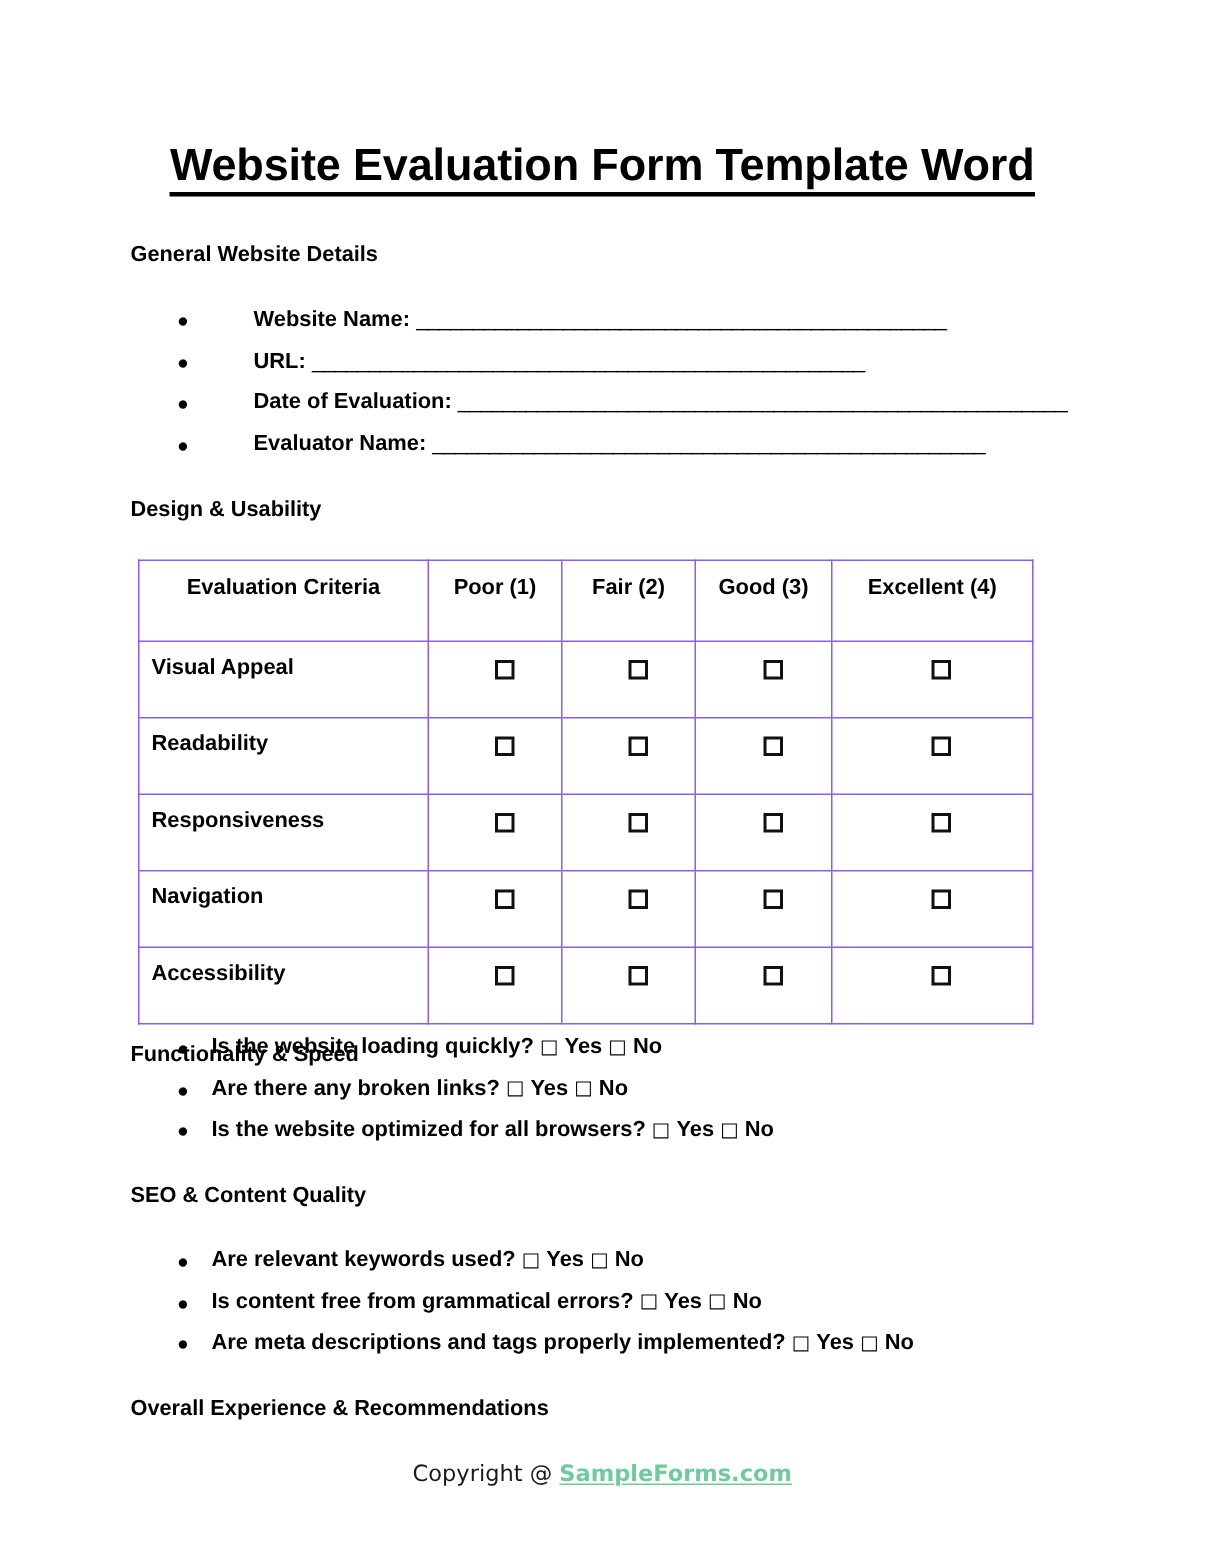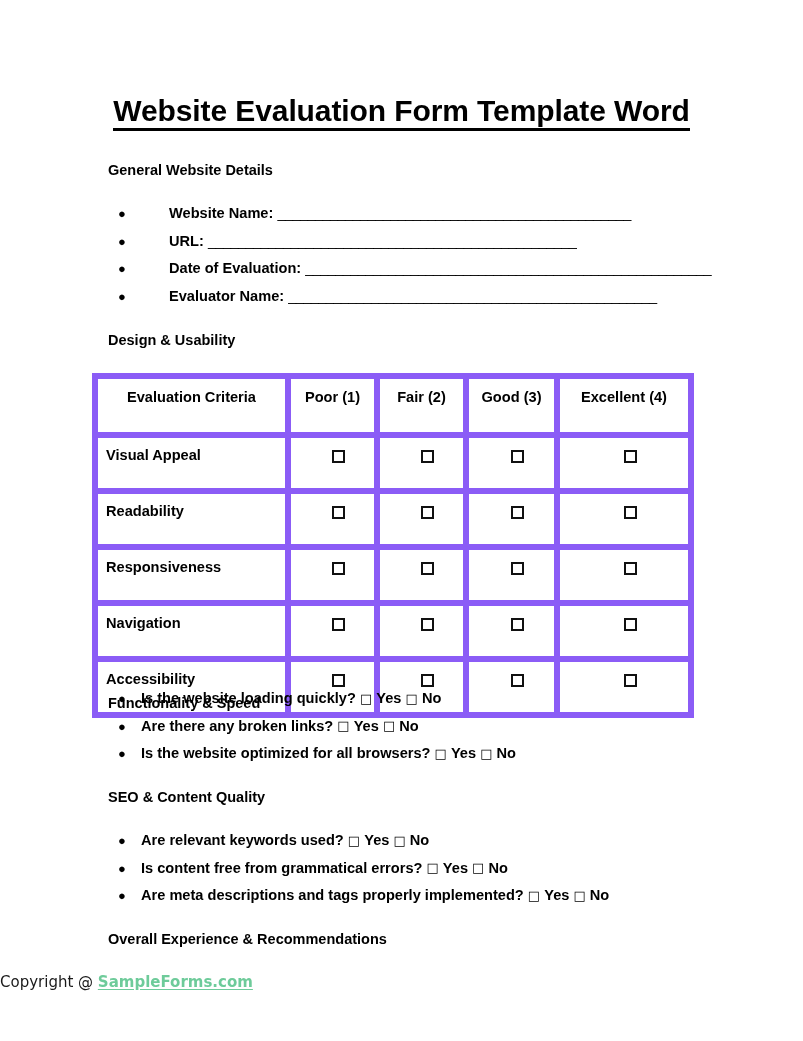--- a/index.html
+++ b/index.html
@@ -37,21 +37,21 @@
     color: #000;
   }
   .doc-title span {
     border-bottom: 3px solid #000;
     padding-bottom: 1px;
   }
 
   
   .section-heading {
     position: absolute;
-    left: 108px;
+    left: 87px;
     font-size: 14.5px;
     font-weight: bold;
     line-height: 18px;
     color: #000;
     white-space: nowrap;
   }
 
   
   .bullet-list {
     position: absolute;
@@ -108,21 +108,21 @@
   .eval-table {
     position: absolute;
     left: 92px;
     top: 373px;
     width: 596px;
     border-collapse: collapse;
     table-layout: fixed;
   }
   .eval-table th,
   .eval-table td {
-    border: 6px solid #8b5cf6;
+    border: 1px solid #8b5cf6;
     font-size: 14.6px;
     font-weight: bold;
     color: #000;
     vertical-align: top;
   }
   .eval-table thead th {
     height: 43px;
     padding: 10px 0 0 0;
     text-align: center;
   }
@@ -157,20 +157,21 @@
   col.c2 { width: 89px; }
   col.c3 { width: 91px; }
   col.c4 { width: 134px; }
 
   
   .footer {
     position: absolute;
     left: 0;
     top: 971px;
     width: 803px;
+    text-align: center;
     font-size: 15px;
     line-height: 22px;
     color: #1a1a1a;
     font-family: "DejaVu Sans", sans-serif;
   }
   .footer .cp {
     color: #1a1a1a;
   }
   .footer .brand {
     font-weight: bold;

